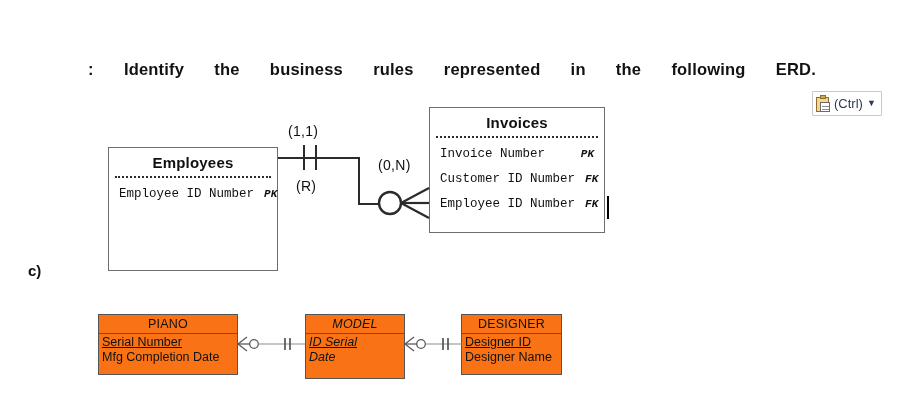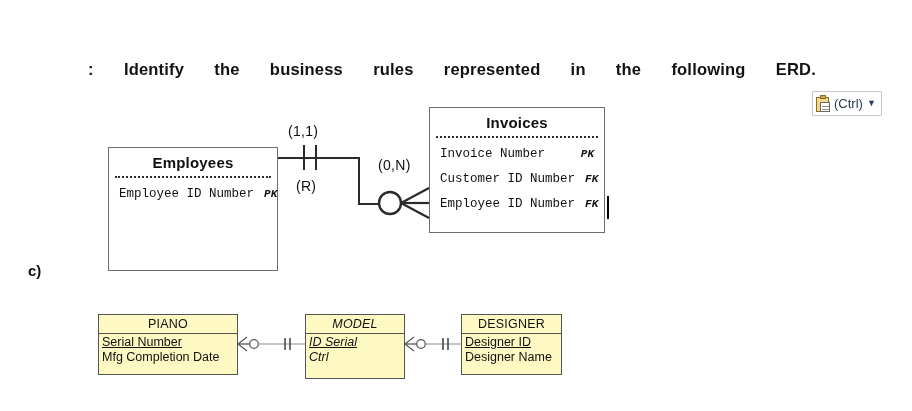--- a/index.html
+++ b/index.html
@@ -173,21 +173,21 @@
     left: 28px; top: 262px;
     font-size: 15px;
     font-weight: bold;
     color: #111;
   }
 
   .entity-bot {
     position: absolute;
     box-sizing: border-box;
     border: 1px solid #555555;
-    background: #fef9c3;
+    background: #f97316;
     font-size: 12.5px;
     color: #111;
   }
   .entity-bot .ent-title {
     text-align: center;
     padding: 2px 0 2px 0;
     border-bottom: 1px solid #555555;
     font-size: 12.5px;
     letter-spacing: 0.2px;
   }
@@ -297,21 +297,21 @@
     <div class="attr-list">
       <div class="attr pk">Serial Number</div>
       <div class="attr">Mfg Completion Date</div>
     </div>
   </div>
 
   <div class="entity-bot" id="entity-model">
     <div class="ent-title">MODEL</div>
     <div class="attr-list">
       <div class="attr pk">ID Serial</div>
-      <div class="attr">Ctrl</div>
+      <div class="attr">Date</div>
     </div>
   </div>
 
   <div class="entity-bot" id="entity-designer">
     <div class="ent-title">DESIGNER</div>
     <div class="attr-list">
       <div class="attr pk">Designer ID</div>
       <div class="attr">Designer Name</div>
     </div>
   </div>

